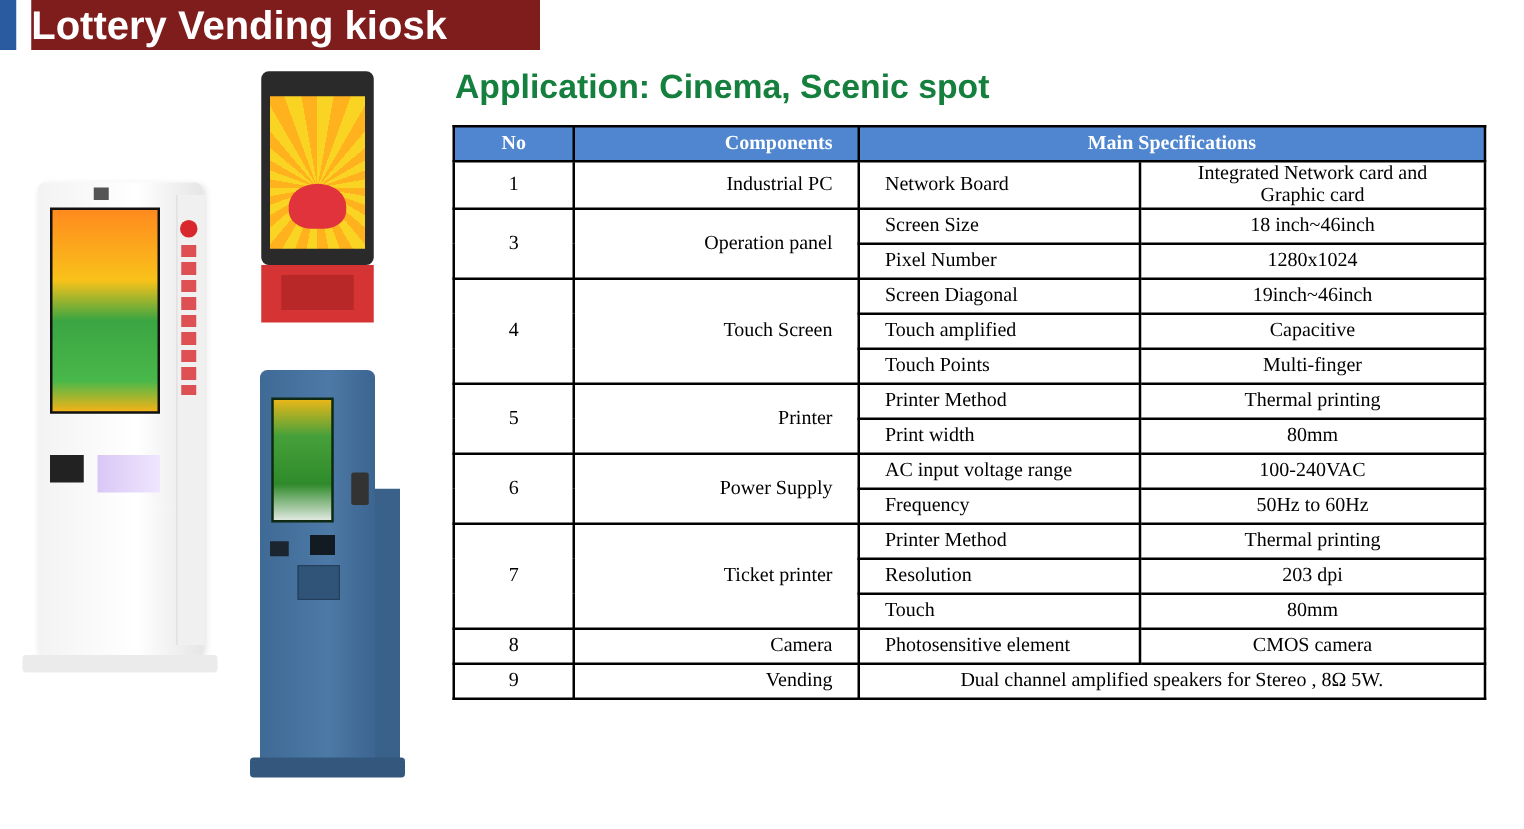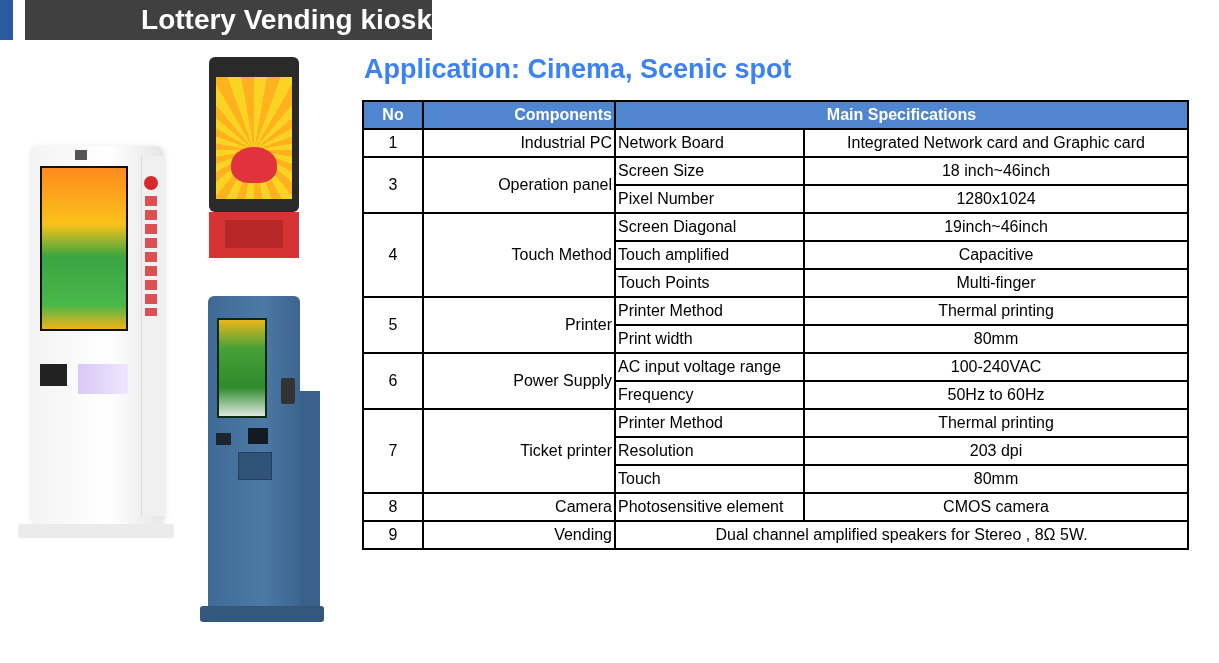--- a/index.html
+++ b/index.html
@@ -3,34 +3,34 @@
   <meta charset="utf-8">
   <style>
     html, body { margin: 0; padding: 0; }
     body {
       width: 1219px; height: 663px; position: relative; overflow: hidden;
       background: #ffffff; font-family: "Liberation Sans", sans-serif;
     }
     .title-stub { position: absolute; left: 0; top: 0; width: 13px; height: 40px; background: #2a5aa0; }
     .title-bar {
       position: absolute; left: 25px; top: 0; width: 407px; height: 40px;
-      background: #404040; color: #fff; font-weight: bold; font-size: 28px;
-      line-height: 40px; text-align: right; box-sizing: border-box; padding-left: 0;
+      background: #7f1d1d; color: #fff; font-weight: bold; font-size: 32px;
+      line-height: 40px; text-align: left; box-sizing: border-box; padding-left: 0;
     }
     .app-title {
-      position: absolute; left: 364px; top: 54px; font-size: 27px; font-weight: bold; color: #3b82f6;
+      position: absolute; left: 364px; top: 54px; font-size: 27px; font-weight: bold; color: #15803d;
     }
     table.spec {
       position: absolute; left: 362px; top: 100px; width: 827px;
       border-collapse: collapse; font-family: "DejaVu Sans", sans-serif; font-size: 14.5px;
       color: #000;
     }
     table.spec th, table.spec td {
-      border: 2px solid #000; height: 26px; padding: 0 2px; vertical-align: middle;
-      font-family: Liberation Sans, sans-serif; font-size: 16px;
+      border: 2px solid #000; height: 26px; padding: 0 20px; vertical-align: middle;
+      font-family: Liberation Serif, serif; font-size: 16px;
     }
     table.spec th {
       background: #4f86cf; color: #fff; font-weight: bold; height: 26px; font-size: 16px;
     }
     .c-no { width: 54px; text-align: center; }
     .c-comp { width: 186px; text-align: right; }
     .c-key { width: 183px; text-align: left; }
     .c-val { text-align: center; }
     
     .kiosk { position: absolute; }
@@ -126,21 +126,21 @@
       <td class="c-key">Screen Size</td>
       <td class="c-val">18 inch~46inch</td>
     </tr>
     <tr>
       <td class="c-key">Pixel Number</td>
       <td class="c-val">1280x1024</td>
     </tr>
 
     <tr>
       <td class="c-no" rowspan="3">4</td>
-      <td class="c-comp" rowspan="3">Touch Method</td>
+      <td class="c-comp" rowspan="3">Touch Screen</td>
       <td class="c-key">Screen Diagonal</td>
       <td class="c-val">19inch~46inch</td>
     </tr>
     <tr>
       <td class="c-key">Touch amplified</td>
       <td class="c-val">Capacitive</td>
     </tr>
     <tr>
       <td class="c-key">Touch Points</td>
       <td class="c-val">Multi-finger</td>

